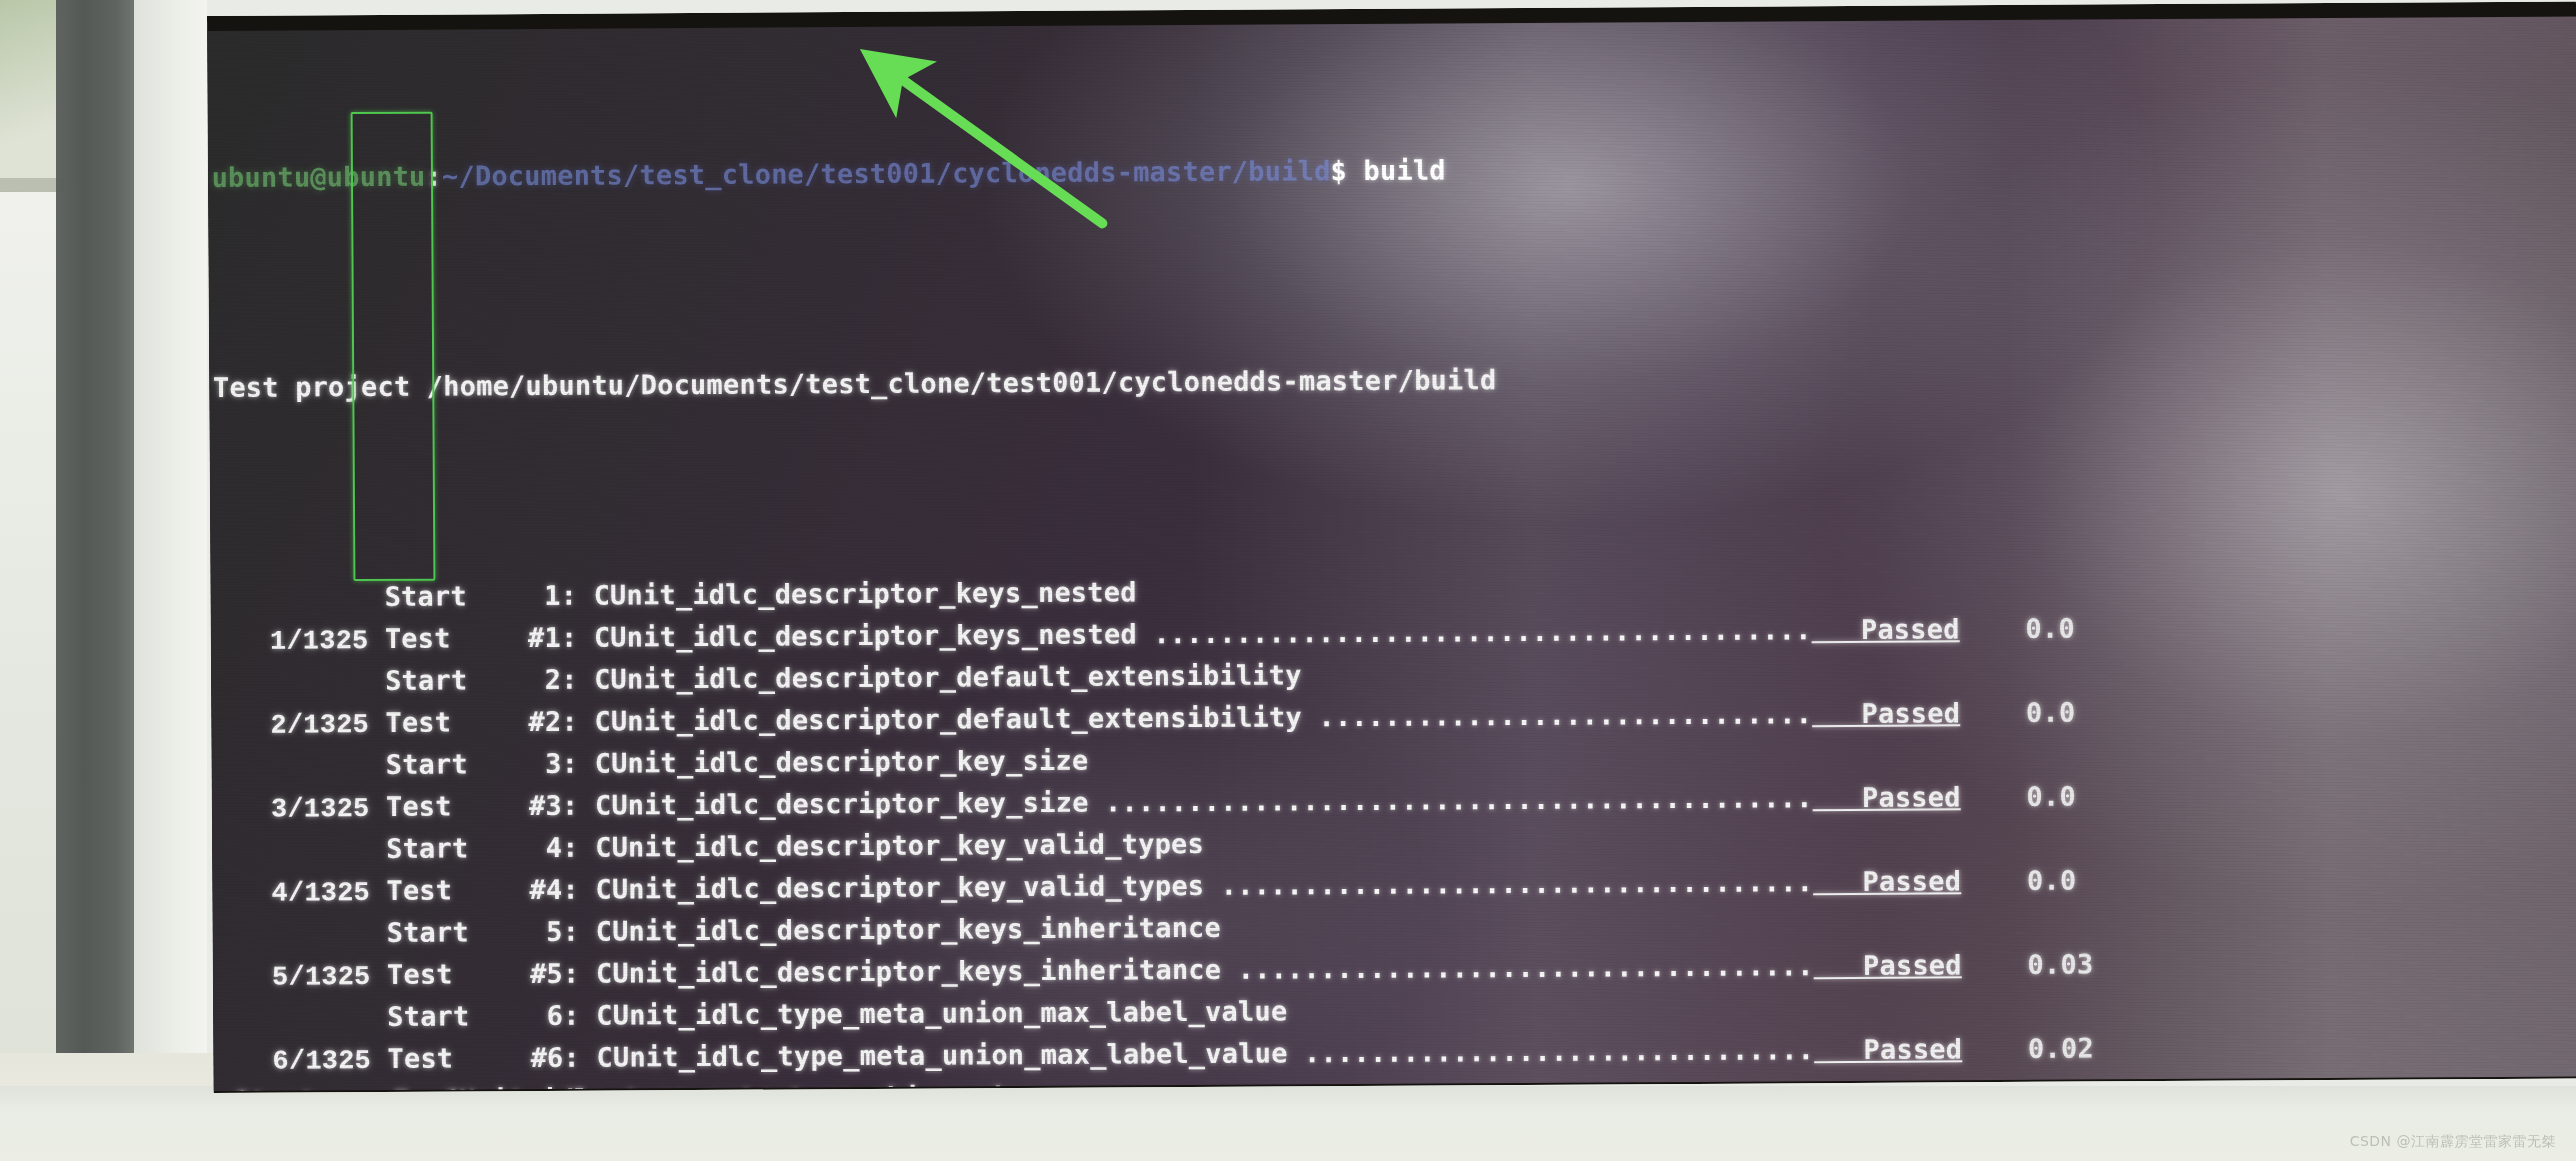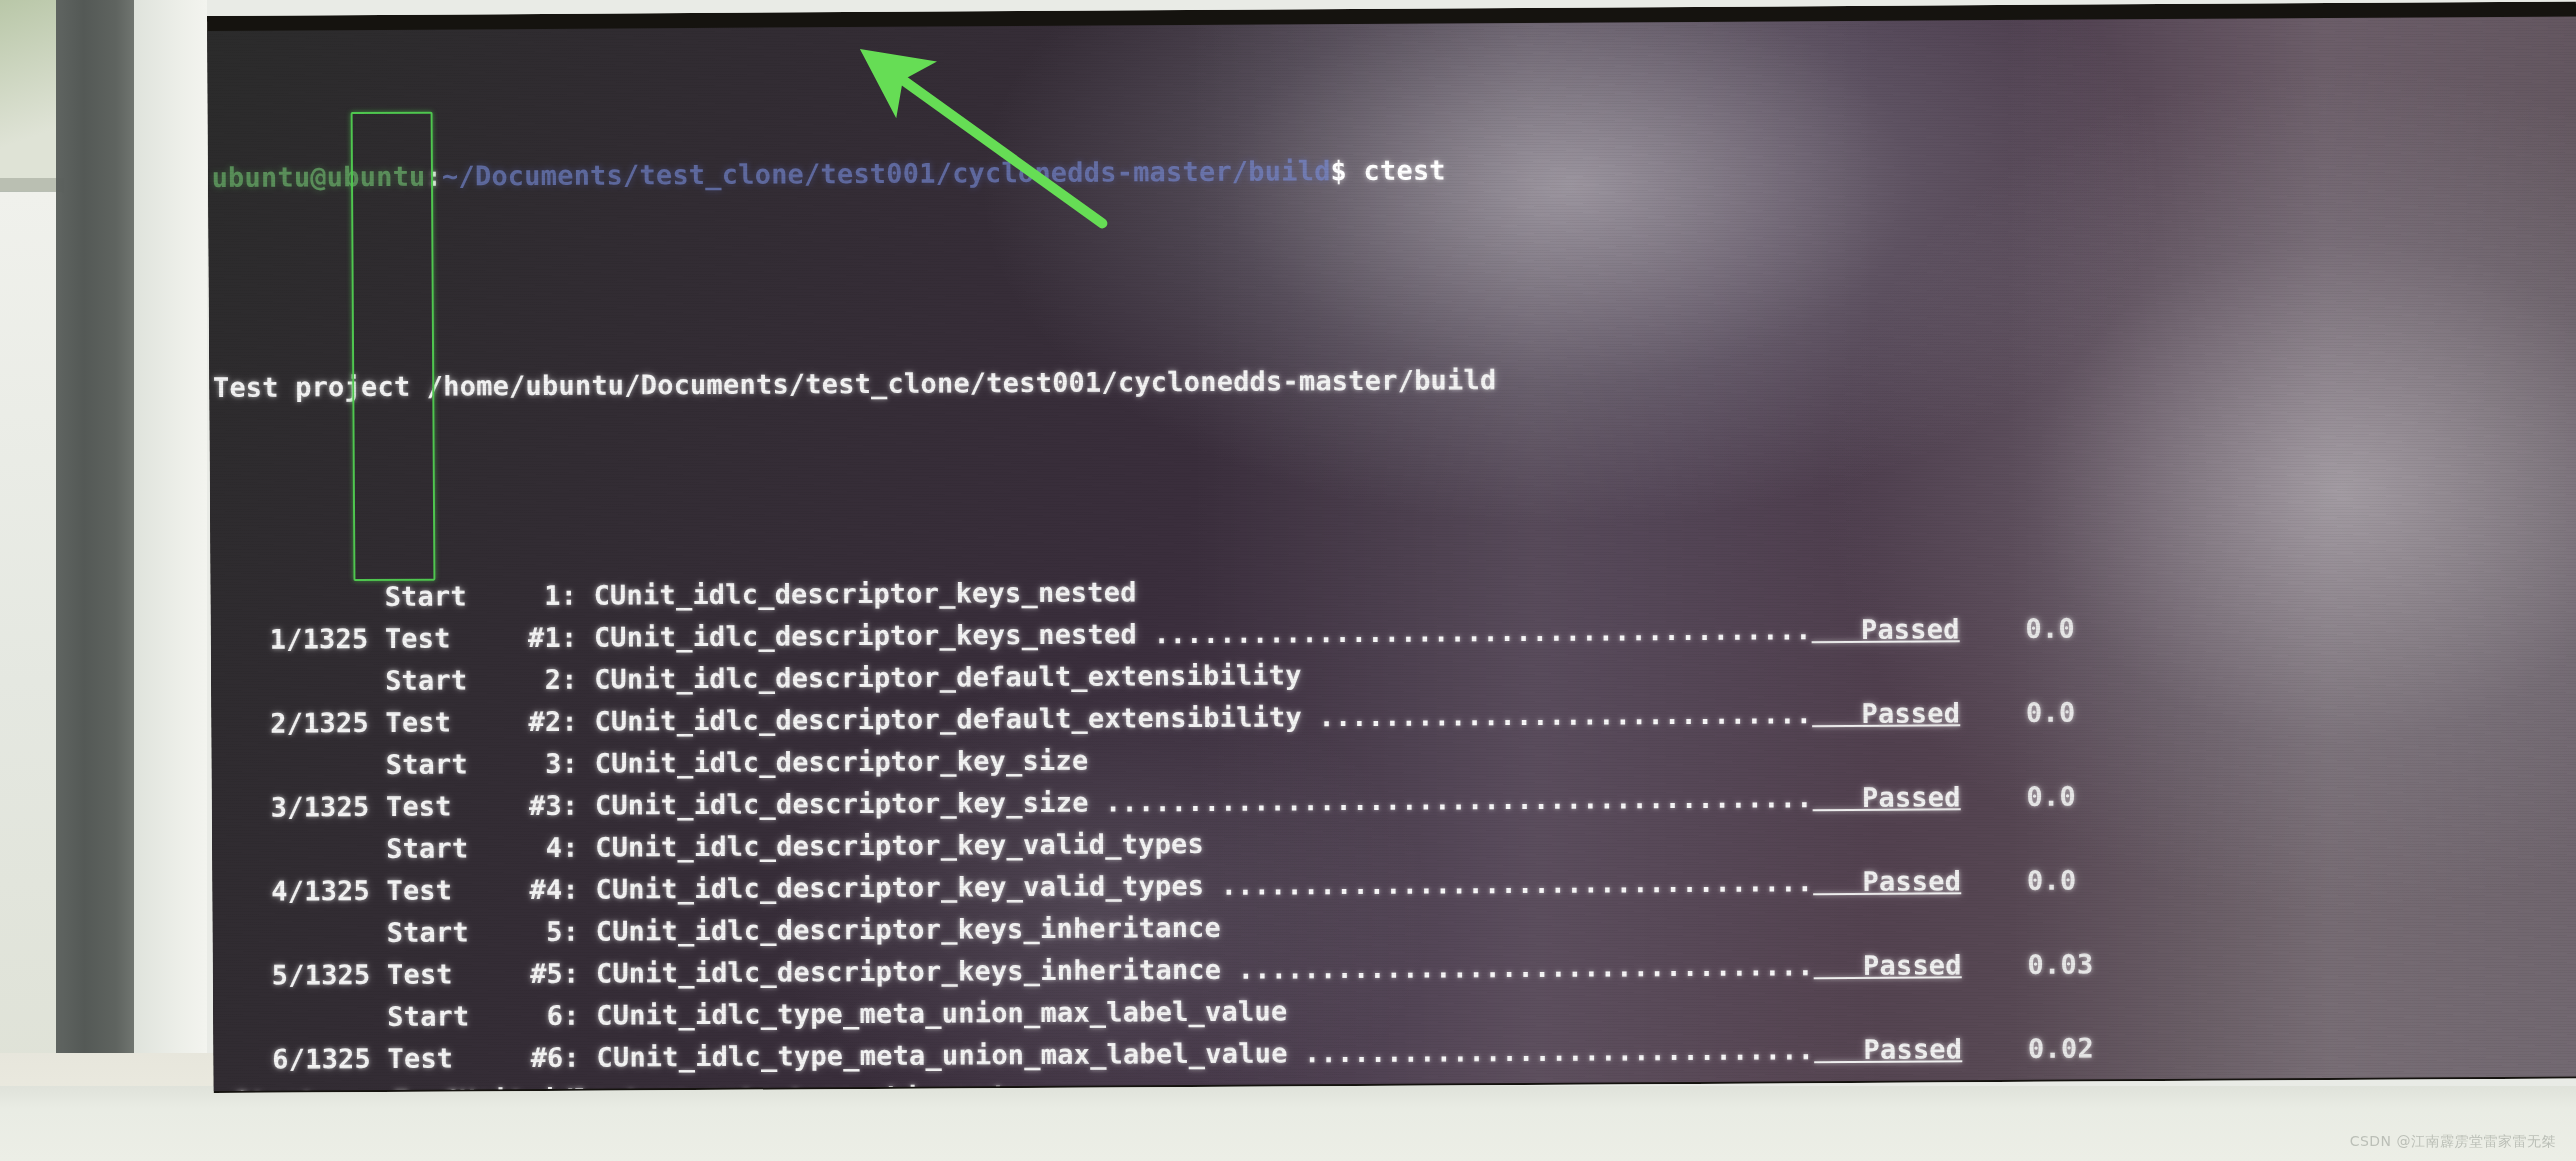--- a/index.html
+++ b/index.html
@@ -91,21 +91,21 @@
     text-shadow:0 0 4.5px rgba(255,255,255,.55),0 0 11px rgba(255,255,255,.22);
   }
   .line{height:42px;position:relative;}
   .l-prompt{padding-left:3.6px;}
   .user{color:#7fe07f;opacity:.55;text-shadow:0 0 7.3px rgba(120,240,120,.5);}
   .colon{color:#e8e8e8;}
   .path{color:#7a8fe0;opacity:.62;text-shadow:0 0 7.3px rgba(110,130,230,.55);}
   .dollar{color:#ffffff;}
   .cmd{color:#ffffff;}
   .body-line{padding-left:3.6px;}
-  .idx{display:inline-block;width:154px;text-align:right;}
+  .idx{display:inline-block;width:154px;text-align:right;font-family:Liberation Mono, monospace;}
   .kw{display:inline-block;width:100px;}
   .num{display:inline-block;width:109px;text-align:right;}
   .nm{}
   .dots{color:#ffffff;opacity:.95;}
   .status{color:#efefef;text-decoration:underline;}
   .tm{color:#e6e6e6;margin-top:12px;}
 
   
   #anno{position:absolute;inset:0;pointer-events:none;}
   #hl-box{
@@ -139,21 +139,21 @@
 
 <div id="monitor">
   <div class="bezel"></div>
 
   <div id="screen">
     <div class="glare g1"></div>
     <div class="glare g2"></div>
 
     <div id="term">
       
-      <div class="line l-prompt"><span class="user">ubuntu@ubuntu</span><span class="colon">:</span><span class="path">~/Documents/test_clone/test001/cyclonedds-master/build</span><span class="dollar">$</span><span class="cmd"> <span>ctest</span></span></div>
+      <div class="line l-prompt"><span class="user">ubuntu@ubuntu</span><span class="colon">:</span><span class="path">~/Documents/test_clone/test001/cyclonedds-master/build</span><span class="dollar">$</span><span class="cmd"> <span>build</span></span></div>
 
       
       <div class="line body-line">Test project /home/ubuntu/Documents/test_clone/test001/cyclonedds-master/build</div>
 
       
       <div id="ctest-lines"><div class="line body-line"><span class="idx"></span><span class="kw"> Start</span><span class="num">1:</span><span class="nm"> CUnit_idlc_descriptor_keys_nested</span></div><div class="line body-line"><span class="idx">1/1325</span><span class="kw"> Test</span><span class="num">#1:</span><span class="nm"> CUnit_idlc_descriptor_keys_nested</span><span class="dots"> ........................................</span><span class="status">   Passed</span><span class="tm">    0.0</span></div><div class="line body-line"><span class="idx"></span><span class="kw"> Start</span><span class="num">2:</span><span class="nm"> CUnit_idlc_descriptor_default_extensibility</span></div><div class="line body-line"><span class="idx">2/1325</span><span class="kw"> Test</span><span class="num">#2:</span><span class="nm"> CUnit_idlc_descriptor_default_extensibility</span><span class="dots"> ..............................</span><span class="status">   Passed</span><span class="tm">    0.0</span></div><div class="line body-line"><span class="idx"></span><span class="kw"> Start</span><span class="num">3:</span><span class="nm"> CUnit_idlc_descriptor_key_size</span></div><div class="line body-line"><span class="idx">3/1325</span><span class="kw"> Test</span><span class="num">#3:</span><span class="nm"> CUnit_idlc_descriptor_key_size</span><span class="dots"> ...........................................</span><span class="status">   Passed</span><span class="tm">    0.0</span></div><div class="line body-line"><span class="idx"></span><span class="kw"> Start</span><span class="num">4:</span><span class="nm"> CUnit_idlc_descriptor_key_valid_types</span></div><div class="line body-line"><span class="idx">4/1325</span><span class="kw"> Test</span><span class="num">#4:</span><span class="nm"> CUnit_idlc_descriptor_key_valid_types</span><span class="dots"> ....................................</span><span class="status">   Passed</span><span class="tm">    0.0</span></div><div class="line body-line"><span class="idx"></span><span class="kw"> Start</span><span class="num">5:</span><span class="nm"> CUnit_idlc_descriptor_keys_inheritance</span></div><div class="line body-line"><span class="idx">5/1325</span><span class="kw"> Test</span><span class="num">#5:</span><span class="nm"> CUnit_idlc_descriptor_keys_inheritance</span><span class="dots"> ...................................</span><span class="status">   Passed</span><span class="tm">    0.03</span></div><div class="line body-line"><span class="idx"></span><span class="kw"> Start</span><span class="num">6:</span><span class="nm"> CUnit_idlc_type_meta_union_max_label_value</span></div><div class="line body-line"><span class="idx">6/1325</span><span class="kw"> Test</span><span class="num">#6:</span><span class="nm"> CUnit_idlc_type_meta_union_max_label_value</span><span class="dots"> ...............................</span><span class="status">   Passed</span><span class="tm">    0.02</span></div><div class="line body-line"><span class="kw"> Start</span><span class="num">7:</span><span class="nm"> CUnit_idlc_type_meta_type_obj_serdes</span></div></div>
     </div>
 
     <div class="scanlines"></div>
 

